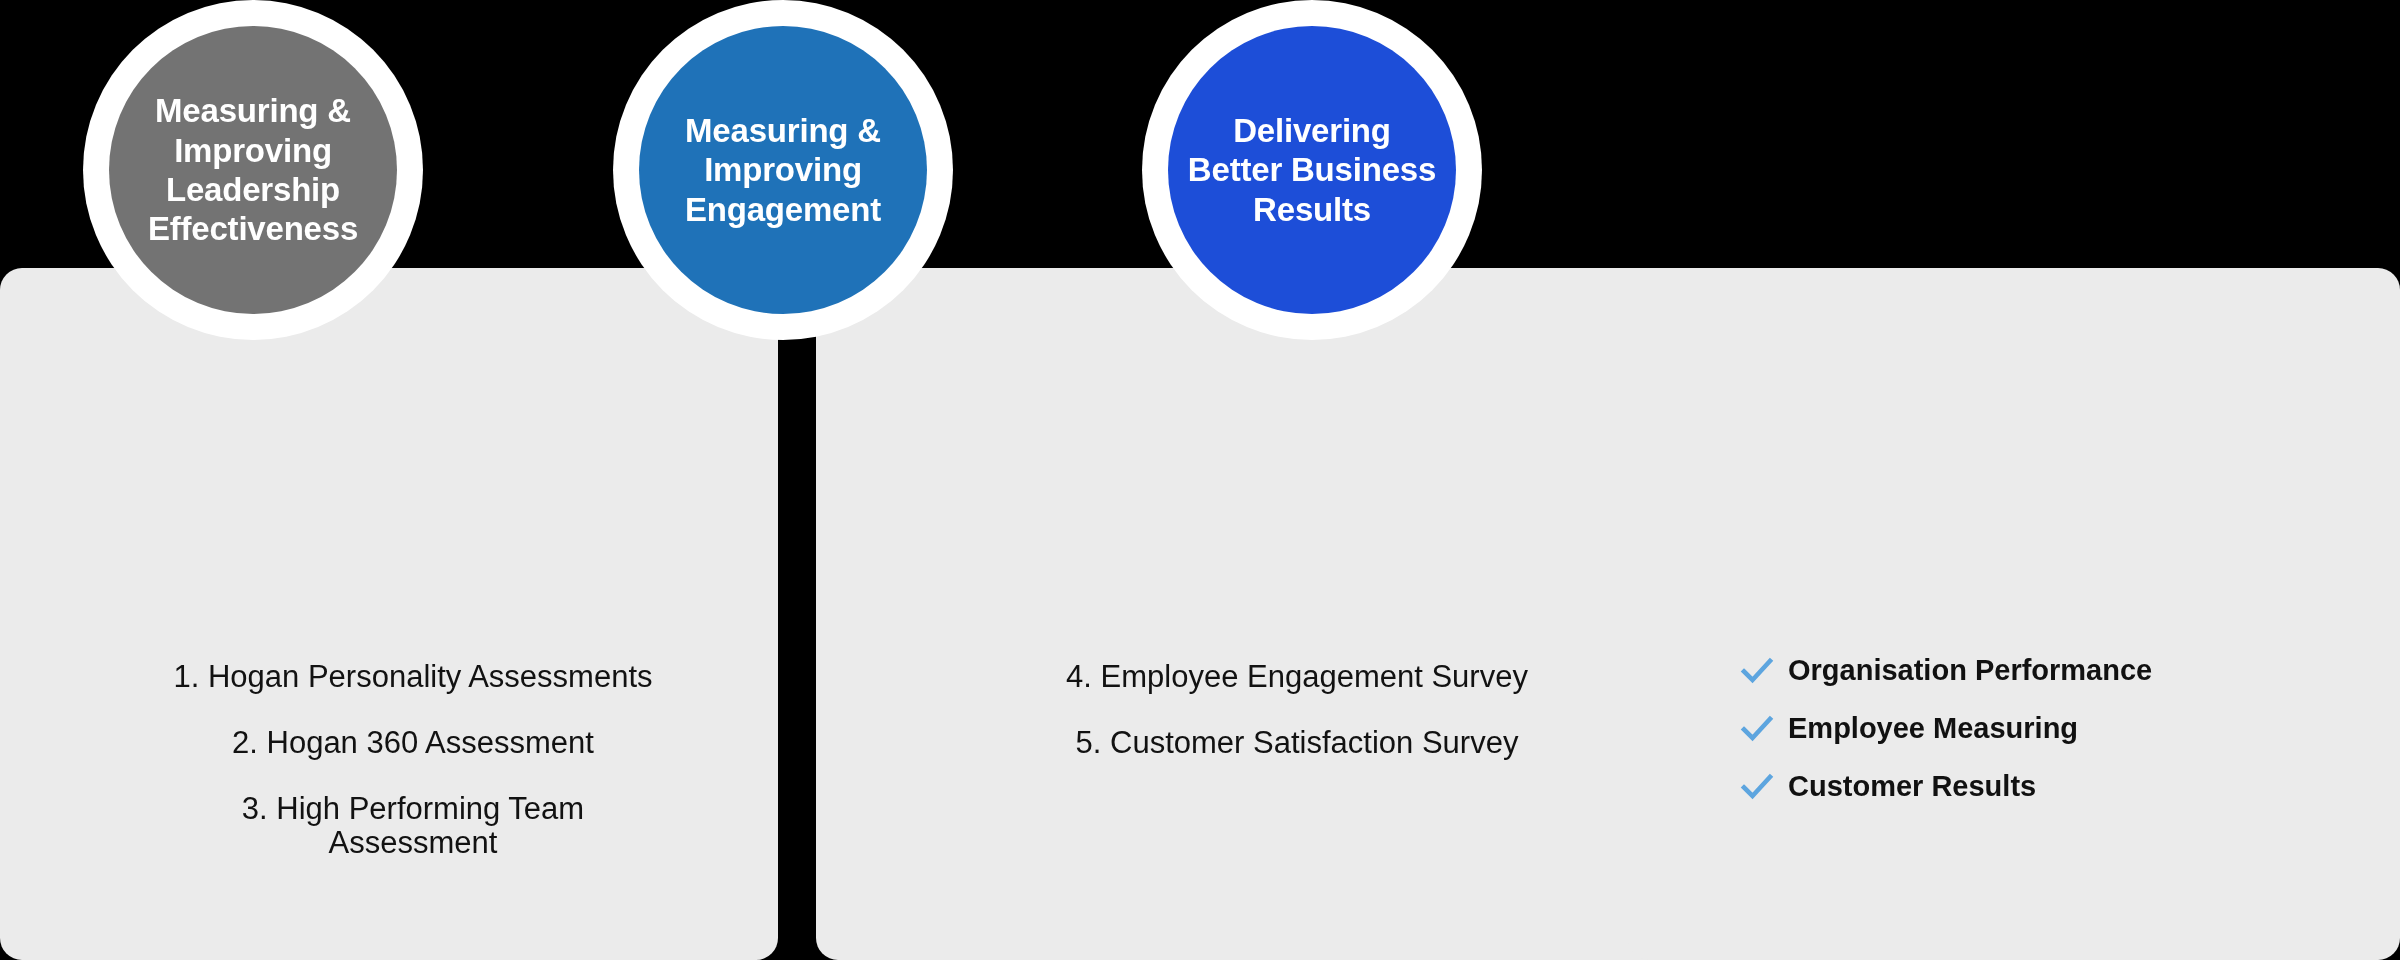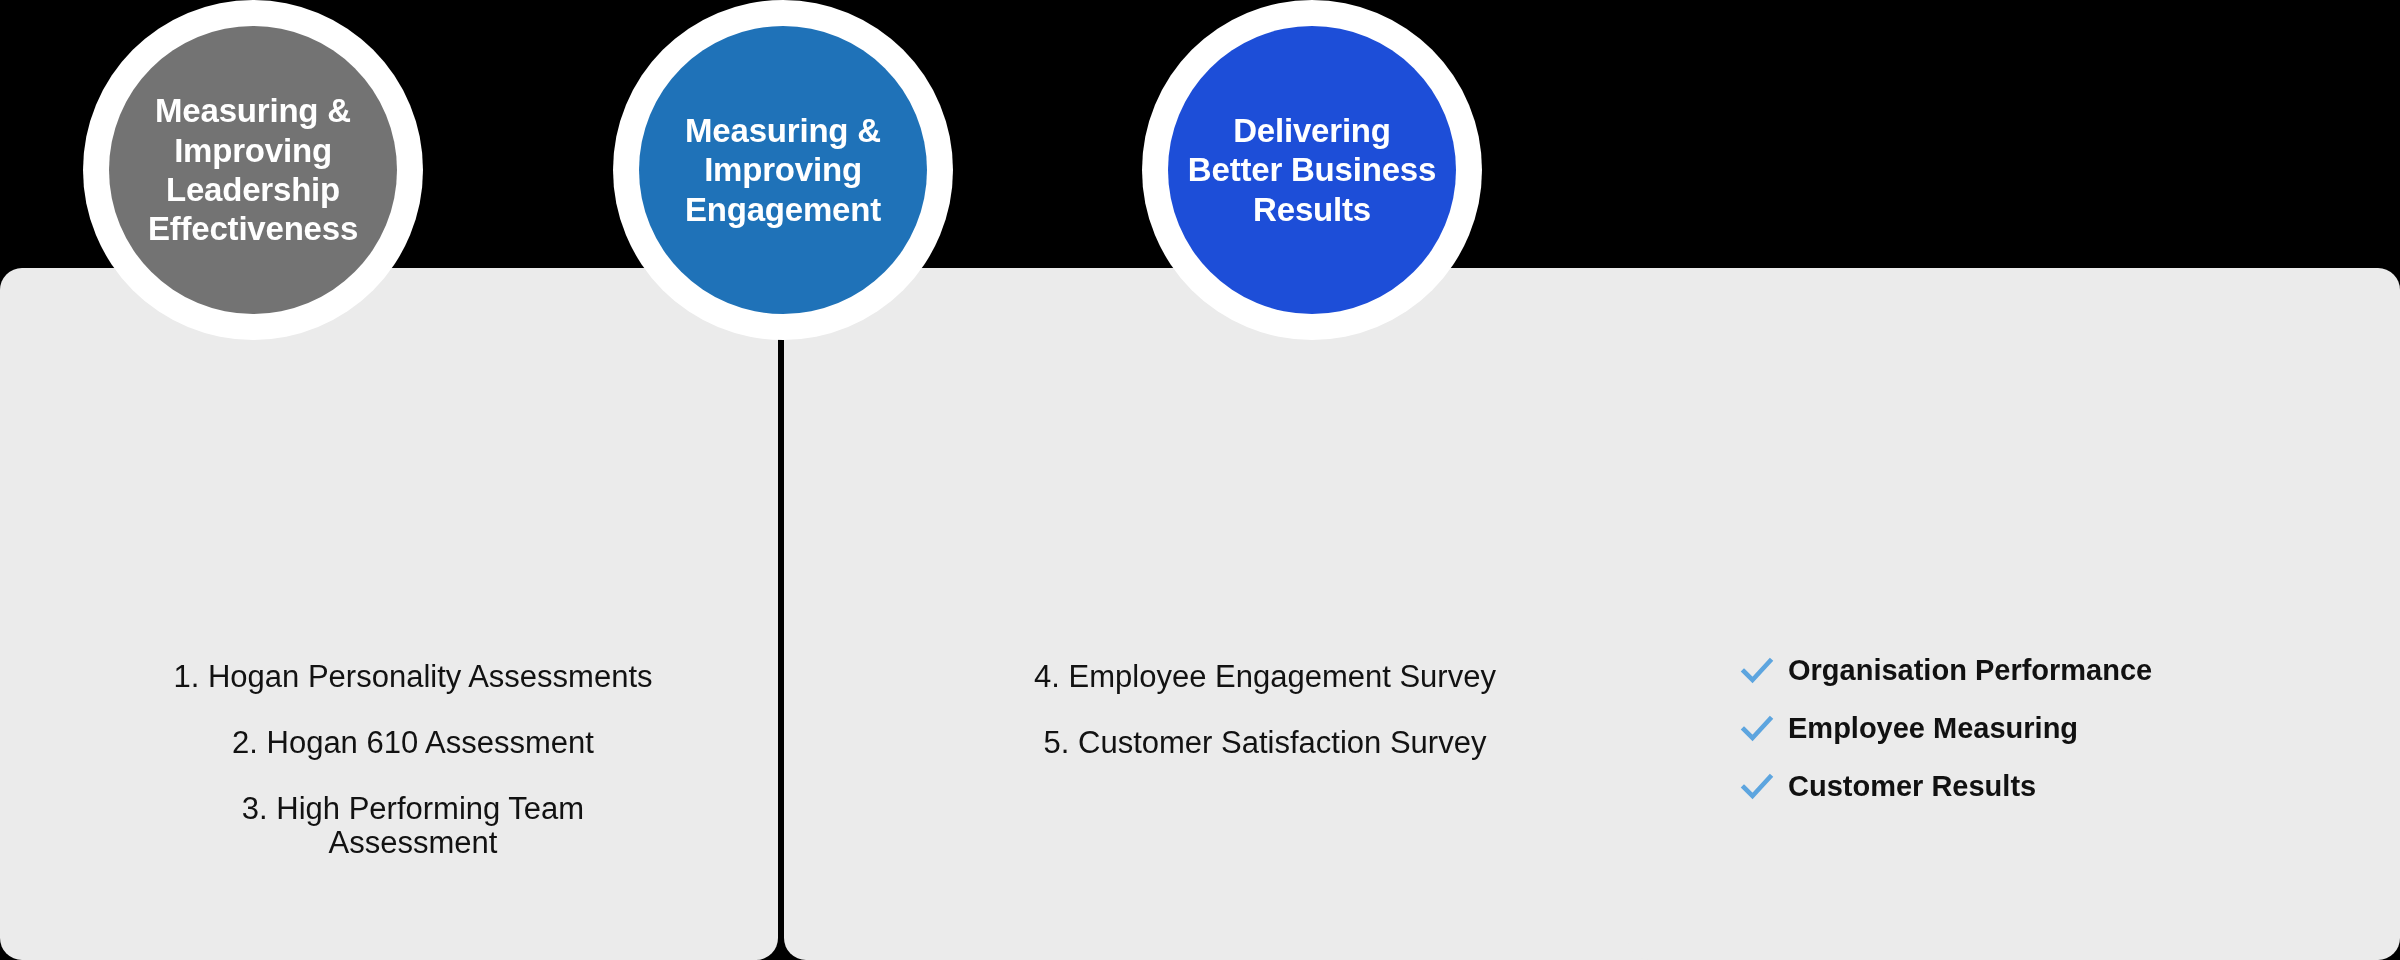--- a/index.html
+++ b/index.html
@@ -28,21 +28,21 @@
   .panel {
     position: absolute;
     top: 268px;
     height: 692px;
     background: #ebebeb;
     border-radius: 22px;
     padding-left: 24px;
   }
 
   #panel-1 { left: 0px;    width: 778px; }
-  #panel-2 { left: 784px;  width: 914px; }
+  #panel-2 { left: 816px;  width: 914px; }
   #panel-3 { left: 1628px; width: 772px; }
 
   
   .circle-wrap {
     position: absolute;
     top: 0px;
     width: 340px;
     height: 340px;
     border-radius: 50%;
     background: #ffffff;
@@ -130,21 +130,21 @@
   }
 </style>
 </head>
 <body>
 
 <div class="board">
 
   <div class="panel" id="panel-1">
     <div class="num-list">
       <div class="num-item">1. Hogan Personality Assessments</div>
-      <div class="num-item">2. Hogan 610 Assessment</div>
+      <div class="num-item">2. Hogan 360 Assessment</div>
       <div class="num-item">3. High Performing Team
 Assessment</div>
     </div>
   </div>
 
   <div class="panel" id="panel-2">
     <div class="num-list">
       <div class="num-item">4. Employee Engagement Survey</div>
       <div class="num-item">5. Customer Satisfaction Survey</div>
     </div>

